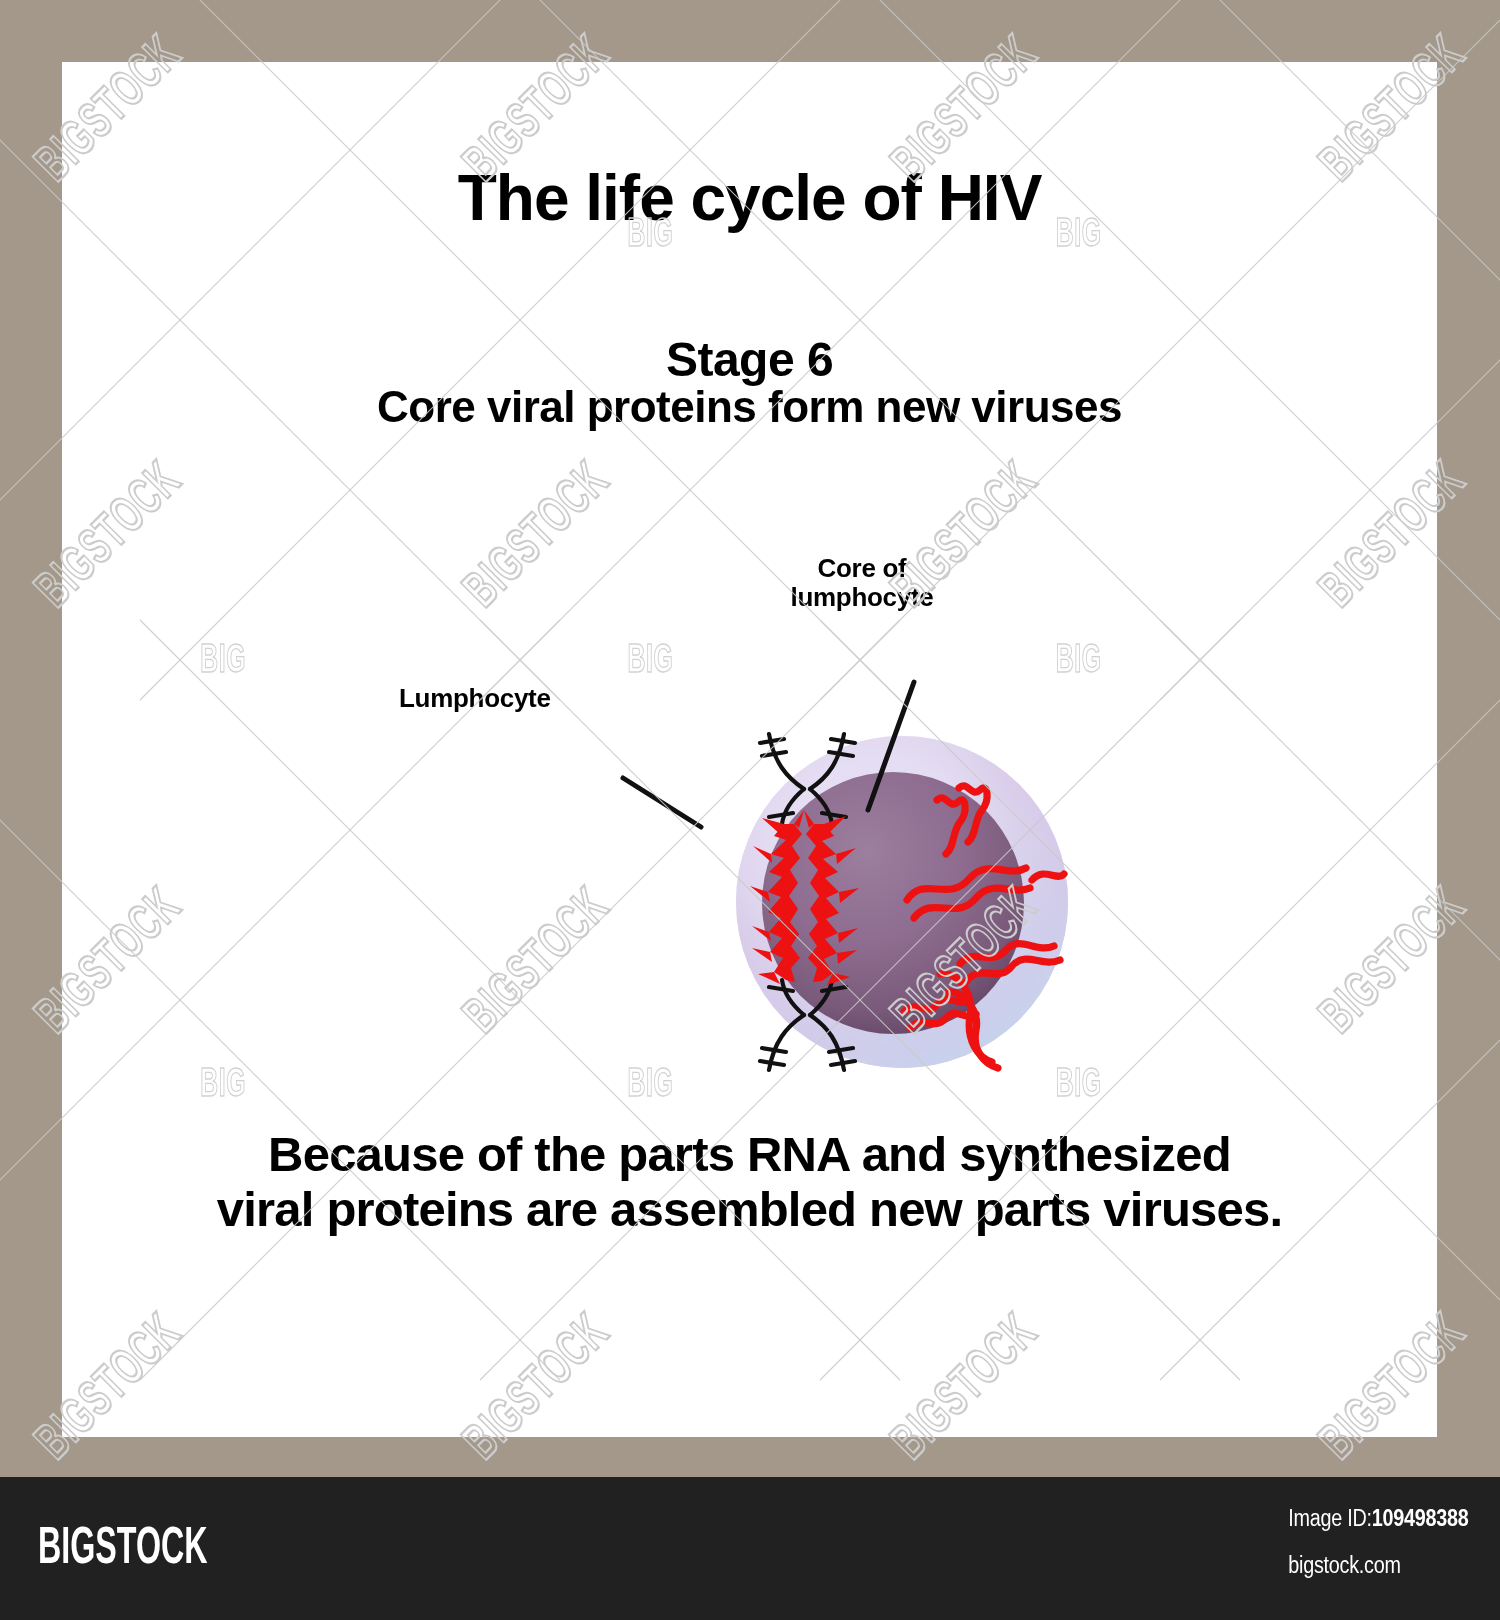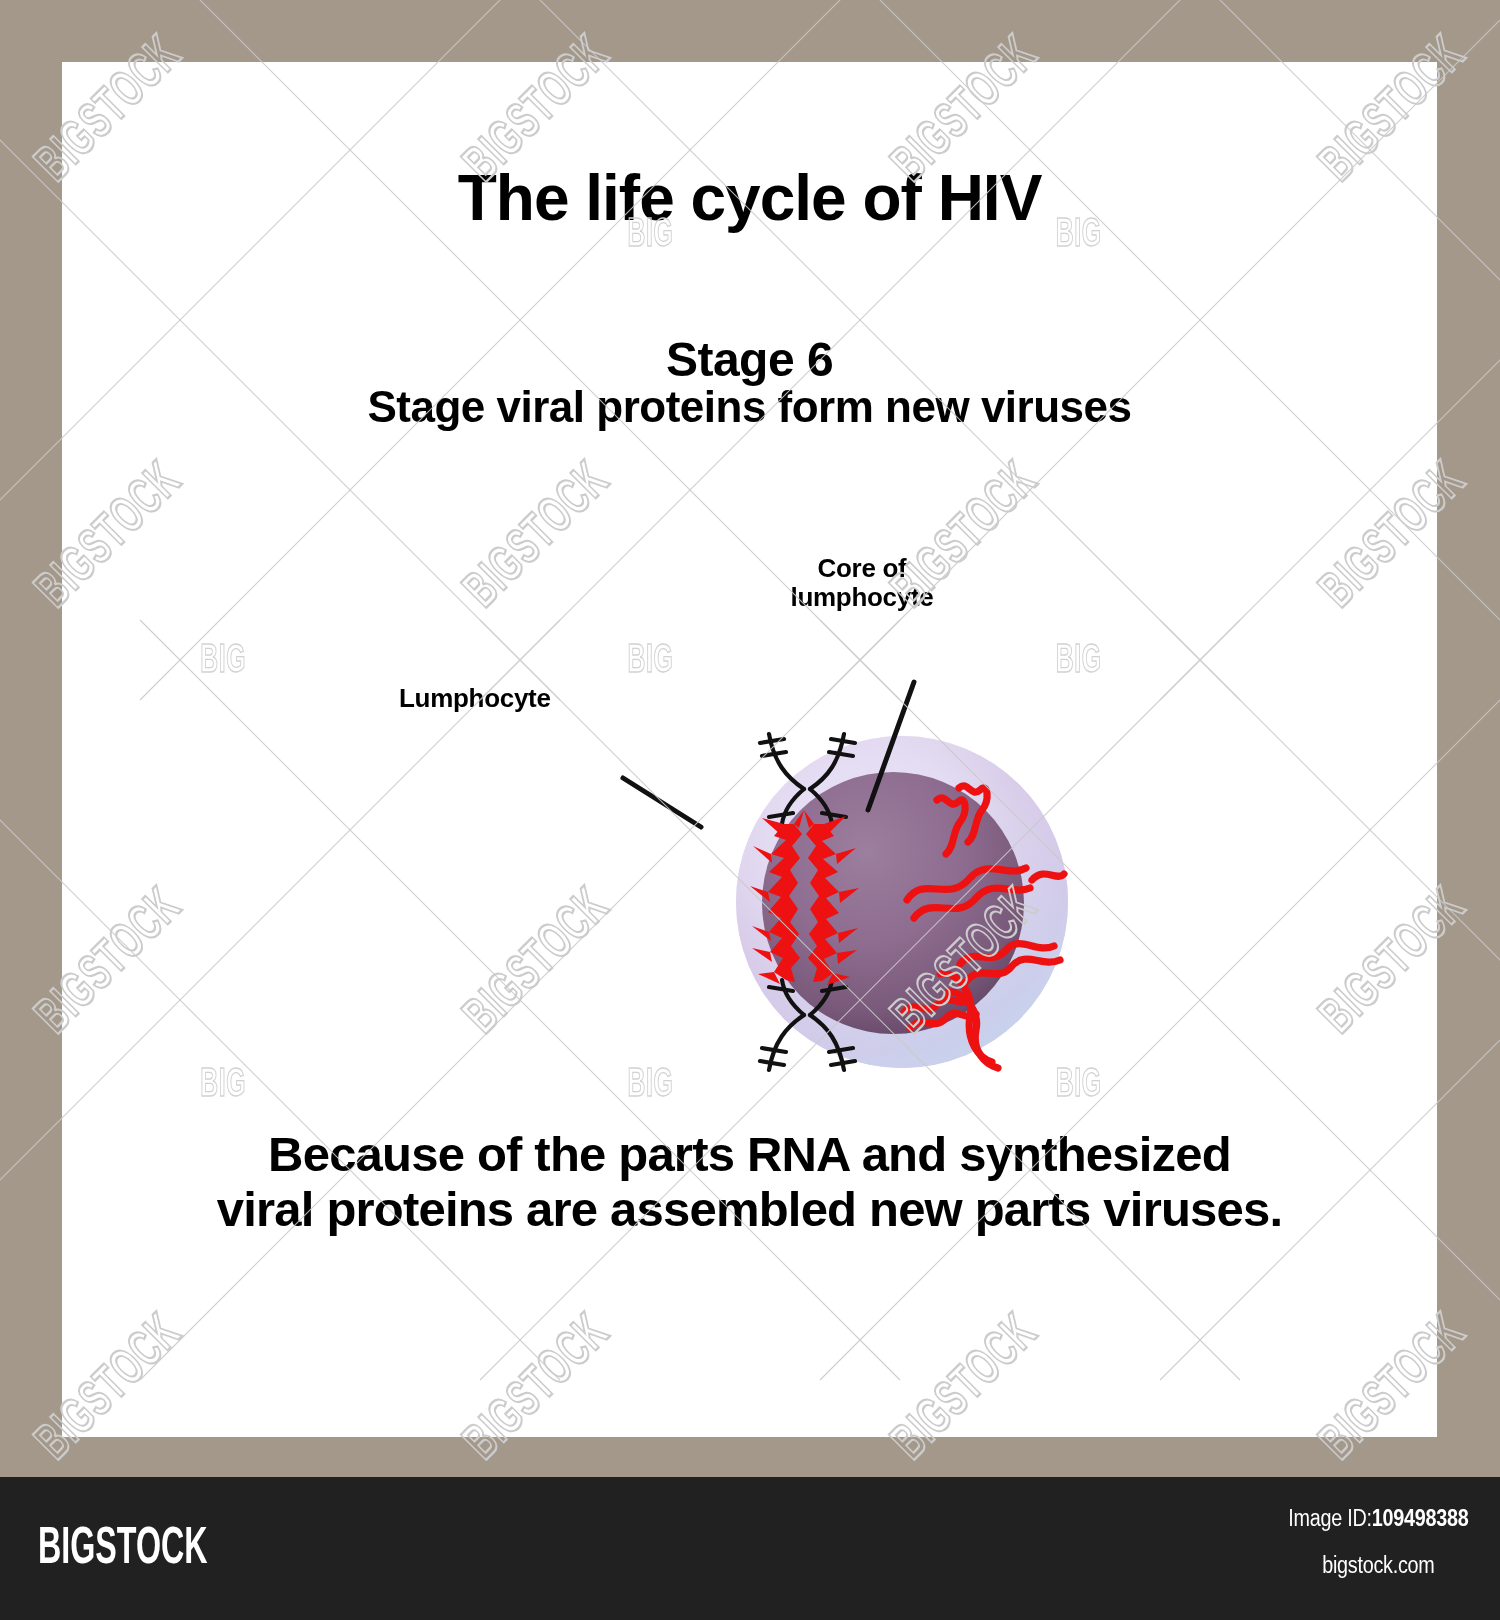--- a/index.html
+++ b/index.html
@@ -144,21 +144,21 @@
     font-weight: bold;
     letter-spacing: 0px;
     transform: scaleX(0.62);
     transform-origin: left top;
     font-family: "Liberation Sans", sans-serif;
   }
   #footer-right {
     position: absolute;
     right: 32px;
     top: 28px;
-    text-align: center;
+    text-align: left;
     color: #ffffff;
   }
   #image-id {
     font-size: 23px;
     letter-spacing: -0.3px;
     white-space: nowrap;
     transform: scaleX(0.86);
     transform-origin: right top;
   }
   #image-id b { font-weight: bold; }
@@ -176,21 +176,21 @@
 <div id="stage">
 
   <div id="matte"></div>
 
   <div id="canvas">
 
     <div class="txt" id="title">The life cycle of HIV</div>
 
     <div class="txt" id="stage-label">Stage 6</div>
 
-    <div class="txt" id="stage-sub">Stage viral proteins  form new viruses</div>
+    <div class="txt" id="stage-sub">Core viral proteins  form new viruses</div>
 
     <div class="callout" id="label-lymphocyte">
       <div>Lumphocyte</div>
     </div>
 
     <div class="callout" id="label-core">
       <div>Core of</div>
       <div>lumphocyte</div>
     </div>
 

